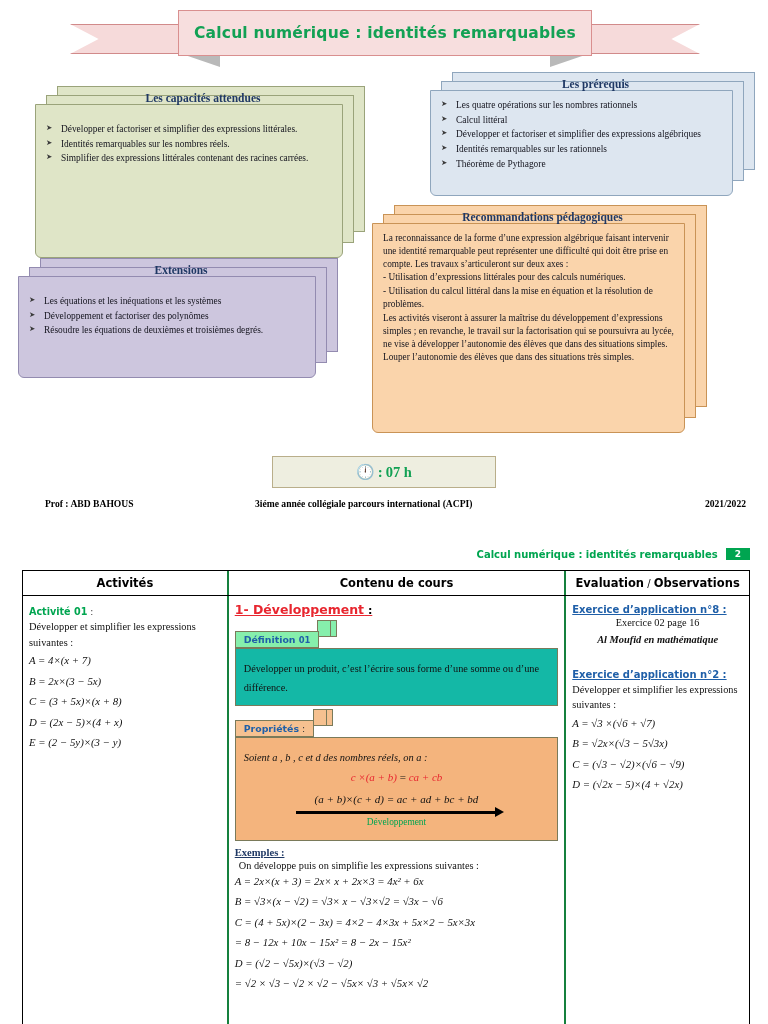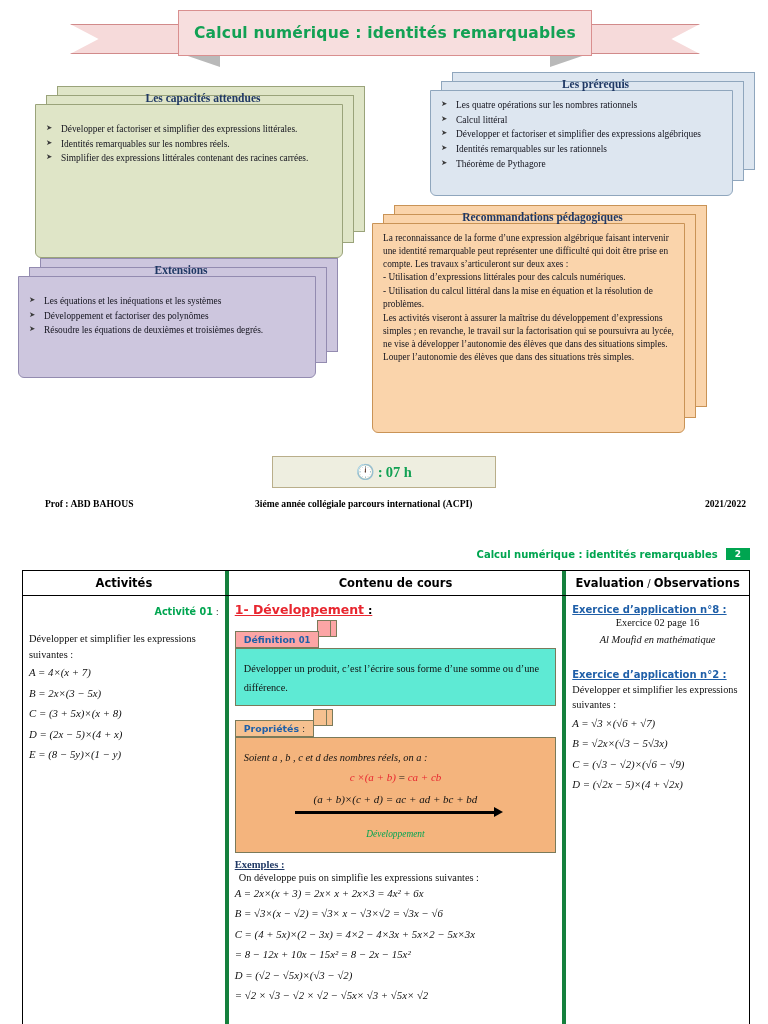--- a/index.html
+++ b/index.html
@@ -107,36 +107,36 @@
      font-family:"DejaVu Sans", sans-serif; font-weight:bold;
      font-size:10px; color:#00a550; }
   .running-head .rh-badge {
      background:#00a550; color:#ffffff; font-family:"DejaVu Sans", sans-serif;
      font-weight:bold; font-size:9px; padding:1px 9px; }
 
   
   .tbl { position:absolute; left:22px; top:30px; width:728px;
          border:1px solid #000; border-collapse:collapse; }
   .tbl .row { display:flex; }
-  .tbl .cell { border-right:4px solid #15803d; padding:4px 6px; }
+  .tbl .cell { border-right:2px solid #15803d; padding:4px 6px; }
   .tbl .cell:last-child { border-right:none; }
   .c1 { width:206px; }
   .c2 { width:338px; }
   .c3 { width:183px; }
   .hdr-row { border-bottom:1px solid #000; }
   .hdr-row .cell {
     text-align:center; font-family:"DejaVu Sans", sans-serif;
     font-weight:bold; font-size:11.5px; color:#000; padding:5px 4px;
   }
   .hdr-row .cell .slash { font-weight:normal; font-size:10px; }
   .body-row .cell { min-height:438px; }
 
   
-  .act-title { text-align:right; font-family:"DejaVu Sans", sans-serif;
-               font-weight:bold; font-size:9.6px; color:#00a550; margin:6px 0 14px; }
+  .act-title { text-align:left; font-family:"DejaVu Sans", sans-serif;
+               font-weight:bold; font-size:9.6px; color:#00a550; margin:6px 0 2px; }
   .act-title .sub { color:#333; font-weight:normal; font-size:9px; }
   .c1 .txt { font-size:10.4px; line-height:1.5; color:#111; }
   .math { font-family:"Liberation Serif", serif; font-style:italic;
           font-size:10.8px; line-height:1.9; color:#111; white-space:nowrap; }
 
   
   .sec-title { font-family:"DejaVu Sans", sans-serif; font-weight:bold;
                font-size:12.5px; color:#e8262f; margin:2px 0 0;text-decoration:underline; }
   .sec-title .colon { color:#000; font-weight:bold; font-size:11px; }
   .sub-title { font-family:"DejaVu Sans", sans-serif; font-weight:bold;
@@ -151,49 +151,49 @@
      position:relative; display:inline-block; height:17px; line-height:16px;
      padding:0 8px; border:1px solid #7a7a5a; z-index:5;
      font-family:"DejaVu Sans", sans-serif; font-weight:bold;
      font-size:9.4px; color:#1f5fa8; white-space:nowrap; }
   .panel .tab-main .n { font-size:8.4px; }
   .panel .tab-main .colon { color:#333; font-weight:normal; }
   .panel .pbody {
      border:1px solid #7a7a5a; padding:10px 8px 8px 8px;
      font-size:10.3px; line-height:1.85; color:#111; }
 
-  .panel.def .tab-main, .panel.def .tabstack .t { background:#fca5a5; }
-  .panel.def .pbody { background:#5eead4; }
+  .panel.def .tab-main, .panel.def .tabstack .t { background:#86efac; }
+  .panel.def .pbody { background:#14b8a6; }
   .panel.prop .tab-main, .panel.prop .tabstack .t { background:#f6c190; }
   .panel.prop .pbody { background:#f4b47d; }
 
   .prop-line { text-align:center; font-style:italic; font-size:11px;
                line-height:1.95; white-space:nowrap; }
   .prop-line .r { color:#e8262f; font-style:italic; }
   .prop-line .op { font-style:normal; color:#111; }
   .arrow-wrap { position:relative; margin:1px auto 0; width:200px; }
   .arrow-line { position:relative; height:3px; background:#000; }
   .arrow-head { position:absolute; right:-8px; top:-4px; width:0;height:0;
      border-top:5.5px solid transparent; border-bottom:5.5px solid transparent;
      border-left:9px solid #000; }
   .arrow-label { text-align:center; font-size:9.4px; color:#00a550;
-     font-style:italic; margin-top:12px; }
+     margin-top:0px; }
 
   .ex-title { font-family:"Liberation Serif", serif; font-weight:bold;
      font-size:10.6px; color:#1f3864; text-decoration:underline;
      margin:6px 0 2px 0; }
   .ex-intro { font-size:10.3px; color:#111; margin-left:4px; }
 
   
   .exo-head { font-family:"DejaVu Sans", sans-serif; font-weight:bold;
      font-size:10px; color:#1f5fa8; text-decoration:underline;
      margin:4px 0 2px 0; }
   .exo-sub { text-align:center; font-size:10.3px; color:#111; }
   .exo-book { text-align:center; font-family:"Liberation Serif", serif;
-     font-style:italic; font-size:10.4px; color:#111; margin-top:6px; }
+     font-style:italic; font-size:10.4px; color:#111; margin-top:6px;font-weight:bold; }
   .c3 .txt { font-size:10.3px; line-height:1.5; color:#111; }
   .spacer18 { height:20px; }
 </style>
 </head>
 <body>
 
 <div id="page-top">
 
   <div class="ribbon-wrap">
     <div class="ribbon-tail left"></div>
@@ -297,21 +297,21 @@
 
       <div class="cell c1">
         <div class="act-title">
           <span>Activité 01</span><span class="sub"> :</span>
         </div>
         <div class="txt">Développer et simplifier les expressions suivantes :</div>
         <div class="math">A = 4×(x + 7)</div>
         <div class="math">B = 2x×(3 − 5x)</div>
         <div class="math">C = (3 + 5x)×(x + 8)</div>
         <div class="math">D = (2x − 5)×(4 + x)</div>
-        <div class="math">E = (8 − 5y)×(1 − y)</div>
+        <div class="math">E = (2 − 5y)×(3 − y)</div>
       </div>
 
       <div class="cell c2">
         <div class="sec-title">
           <span>1- Développement</span><span class="colon"> :</span>
         </div>
 
         <div class="panel def">
           <div class="tabstack">
             <div class="t" style="left:78px; width:14px;"></div>

